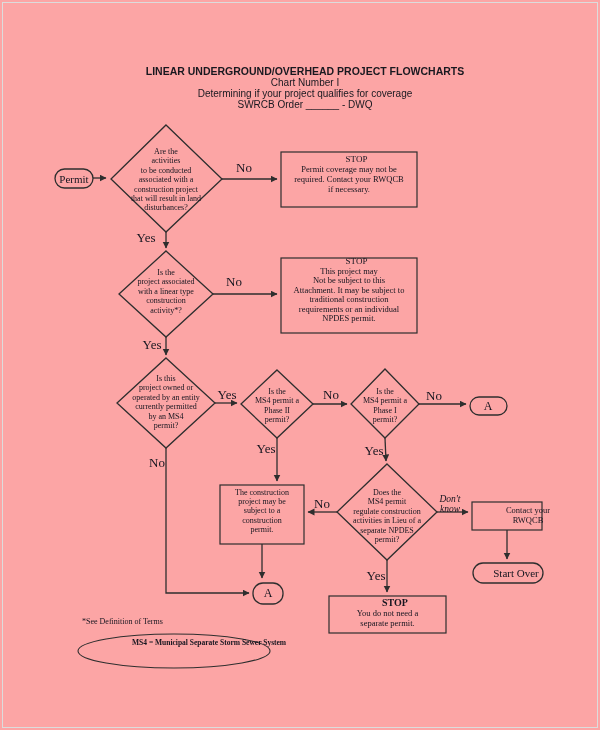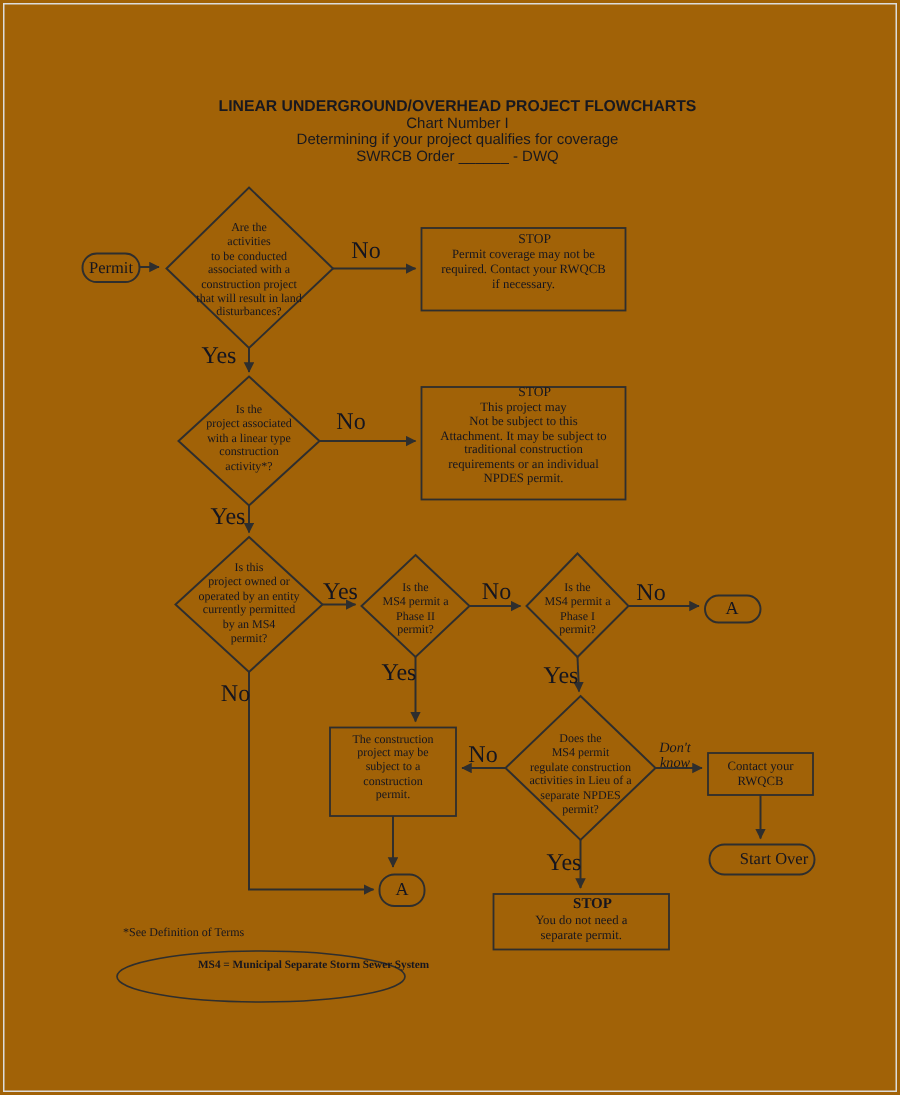--- a/index.html
+++ b/index.html
@@ -1,33 +1,33 @@
 <!DOCTYPE html>
 <html><head>
 <meta charset="utf-8">
 <style>
   html,body{margin:0;padding:0;background:#fff;}
-  .screen{position:relative;width:600px;height:730px;background:#a16207;overflow:hidden;
+  .screen{position:relative;width:600px;height:730px;background:#fca5a5;overflow:hidden;
           font-family:"Liberation Serif",serif;color:#1b1b24;}
   .page-border{position:absolute;inset:2px;border:1px solid #dcdcdc;pointer-events:none;}
   svg.canvas{position:absolute;left:0;top:0;width:600px;height:730px;}
 
   .hdr{position:absolute;left:10px;right:0;top:66px;text-align:center;
        font-family:"Liberation Sans",sans-serif;font-size:10px;line-height:11px;color:#18181f;}
   .hdr .t1{font-weight:bold;font-size:10.5px;}
 
   .abs{position:absolute;}
   .ctr{transform:translate(-50%,-50%);text-align:center;}
   .node-text{font-size:8px;line-height:9.4px;white-space:pre-line;color:#15151f;}
   .box-text{position:absolute;text-align:center;color:#15151f;}
   .stop-title{display:block;font-size:9px;line-height:11px;margin-left:15px;}
   .stop-title.big{font-size:10px;font-weight:bold;line-height:12px;}
   .stop-body{display:block;font-size:8.5px;line-height:9.8px;white-space:pre-line;}
   .stop-body.tight{line-height:9.4px;}
-  .edge-label{font-size:16px;color:#15151f;white-space:pre-line;line-height:10px;}
+  .edge-label{font-size:13px;color:#15151f;white-space:pre-line;line-height:10px;}
   .edge-label.small{font-size:9.5px;}
   .oval-label{font-size:11px;color:#15151f;}
   .a-label{font-size:12px;color:#15151f;}
   .legend-note{font-size:8px;color:#15151f;}
   .legend-lines{font-size:7.5px;font-weight:bold;line-height:10px;white-space:nowrap;color:#15151f;}
 </style>
 </head>
 <body>
 
 <div class="screen">
@@ -138,21 +138,21 @@
 Attachment.  It may be subject to
 traditional construction
 requirements or an individual
 NPDES permit.</span>
   </div>
   <div class="box-text node-text" style="left:220px;top:488px;width:84px;line-height:9.2px;">The construction
 project may be
 subject to a
 construction
 permit.</div>
-  <div class="box-text stop-body" style="left:472px;top:505px;width:70px;line-height:10px;">Contact your
+  <div class="box-text stop-body" style="left:472px;top:505px;width:70px;line-height:10px;padding-left:21px;">Contact your
 RWQCB</div>
   <div class="box-text" style="left:329px;top:597px;width:117px;">
     <span class="stop-title big">STOP</span>
     <span class="stop-body" style="line-height:9.5px;">You do not need a
 separate permit.</span>
   </div>
 
   <div class="abs ctr edge-label" style="left:244px;top:168px;">No</div>
   <div class="abs ctr edge-label" style="left:146px;top:238px;">Yes</div>
   <div class="abs ctr edge-label" style="left:234px;top:282px;">No</div>

